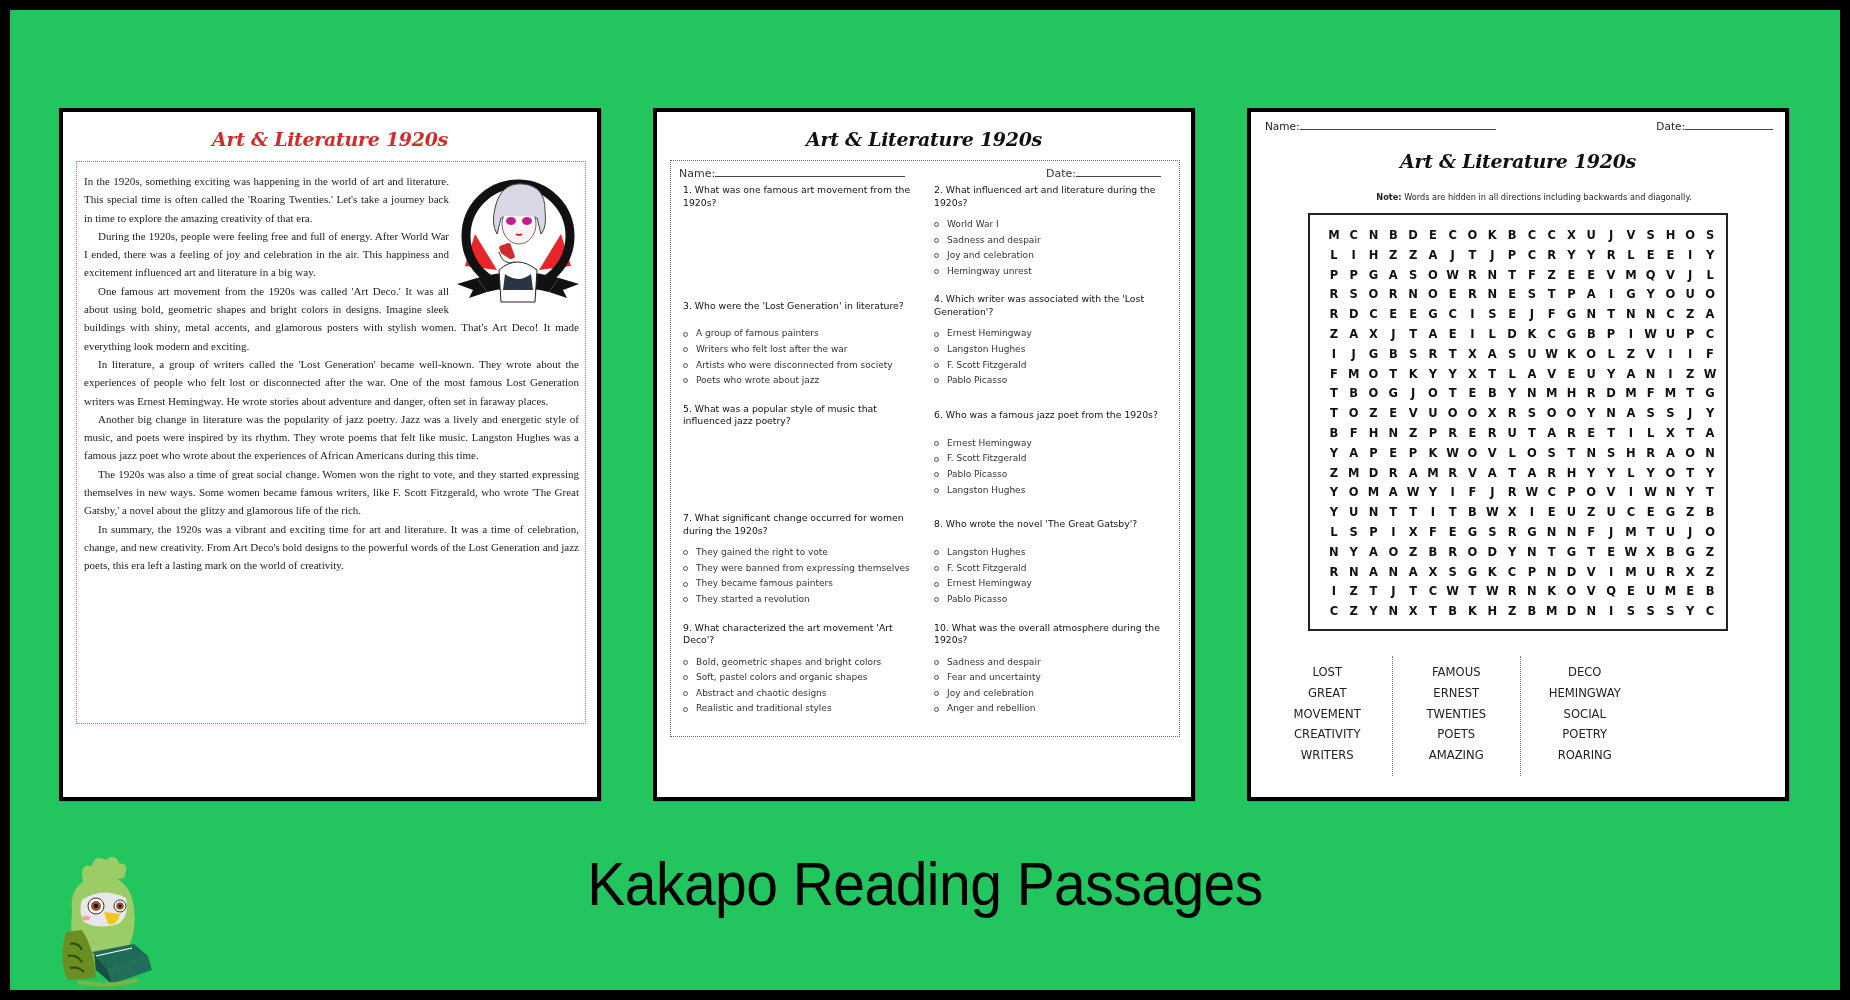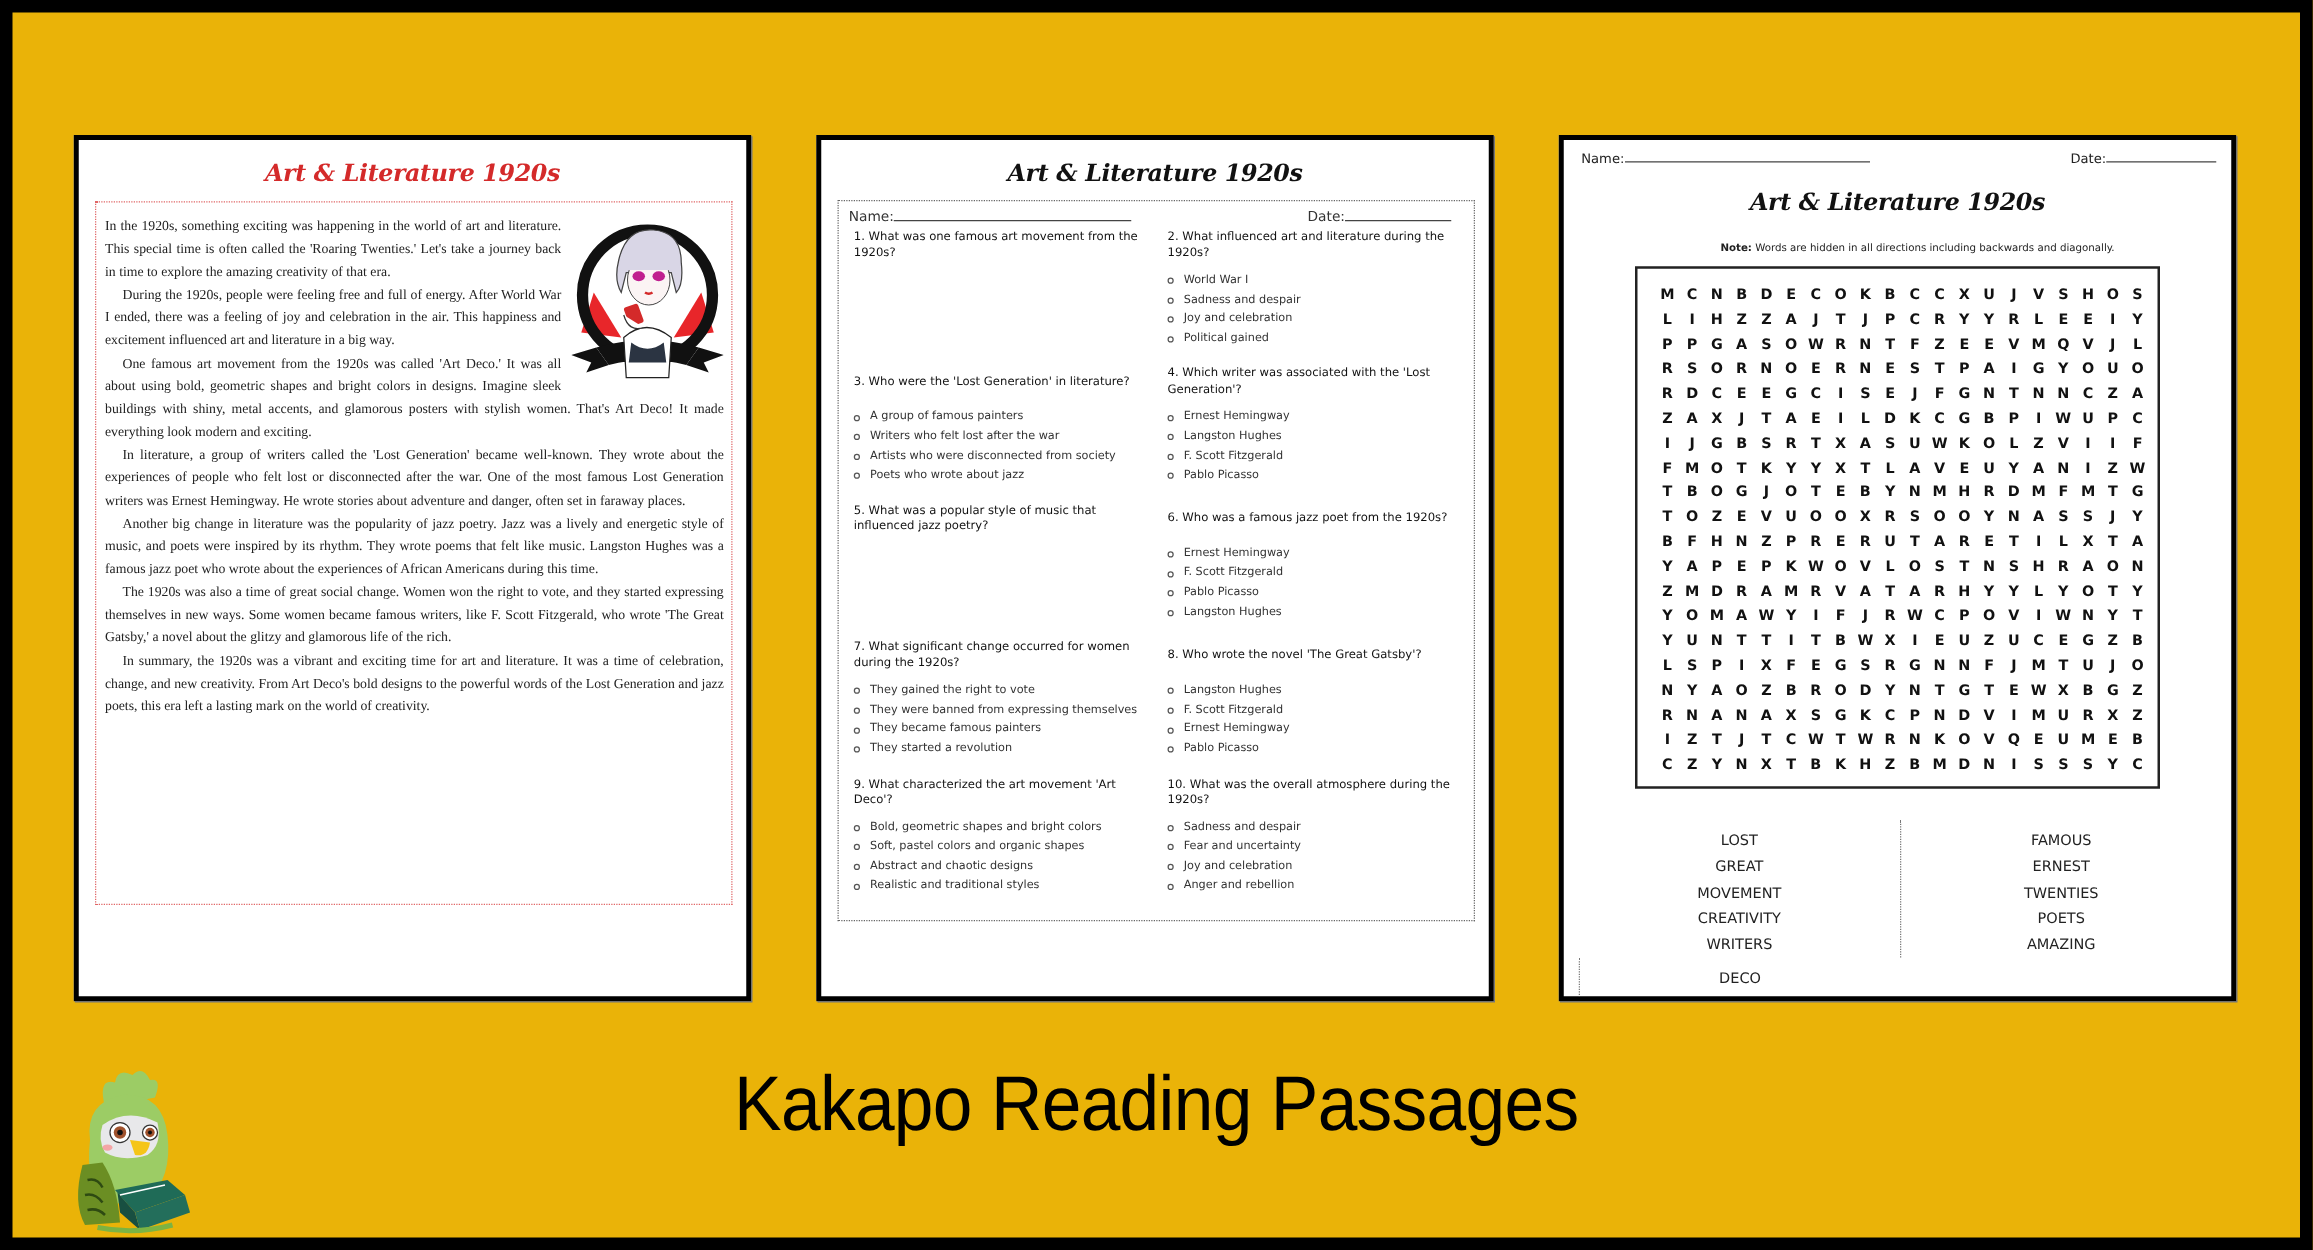--- a/index.html
+++ b/index.html
@@ -1,21 +1,21 @@
 <!DOCTYPE html>
 <html><head>
 <meta charset="utf-8">
 <style>
   * { box-sizing: border-box; margin: 0; padding: 0; }
   html, body { width: 1850px; height: 1000px; overflow: hidden; background: #000; }
   body { font-family: "DejaVu Sans", sans-serif; position: relative; }
 
   .canvas {
     position: absolute; left: 10px; top: 10px; width: 1830px; height: 980px;
-    background: #eab308;
+    background: #22c55e;
   }
 
   .page {
     position: absolute; top: 98px; width: 542px; height: 693px;
     background: #fff; border: 4px solid #000;
     box-shadow: 1px 1px 0 #777;
     overflow: hidden;
   }
   .page.p1 { left: 49px; }
   .page.p2 { left: 643px; }
@@ -67,21 +67,21 @@
   .ws-note { text-align: center; font-size: 8.2px; color: #222; margin-top: 20px; margin-left: 32px; }
   .ws-note b { font-weight: bold; }
   .ws-grid {
     position: absolute; left: 57px; top: 101px; width: 420px; height: 418px;
     border: 2px solid #222; padding: 11px 0 0 14px;
   }
   .ws-row { display: flex; height: 19.8px; }
   .ws-cell { width: 19.8px; text-align: center; font-family: "DejaVu Sans", sans-serif; font-weight: bold; font-size: 11.5px; color: #111; line-height: 19.8px; }
   .word-bank {
     position: absolute; left: 12px; top: 544px; width: 514px; height: 120px;
-    display: grid; grid-template-columns: repeat(2, 1fr);
+    display: grid; grid-template-columns: repeat(4, 1fr);
   }
   .wb-col { text-align: center; border-left: 1px dotted #777; padding-top: 6px; }
   .wb-col:first-child { border-left: none; }
   .wb-col div { font-size: 11.6px; line-height: 20.8px; color: #222; }
 
   
   .brand-title {
     position: absolute; left: 0; width: 1830px; top: 838px; text-align: center;
     font-family: "Liberation Sans", sans-serif; font-size: 62px; color: #000; letter-spacing: -0.6px;
     transform: scaleX(0.92);
@@ -150,21 +150,21 @@
             <li>
                 <span class="bullet"></span>
                 <span>Sadness and despair</span>
               </li>
             <li>
                 <span class="bullet"></span>
                 <span>Joy and celebration</span>
               </li>
             <li>
                 <span class="bullet"></span>
-                <span>Political gained</span>
+                <span>Hemingway unrest</span>
               </li>
           </ul>
         </div>
         <div class="q">
           <div class="q-title">3. Who were the 'Lost Generation' in literature?</div>
           <ul class="q-opts">
             <li>
                 <span class="bullet"></span>
                 <span>A group of famous painters</span>
               </li>

